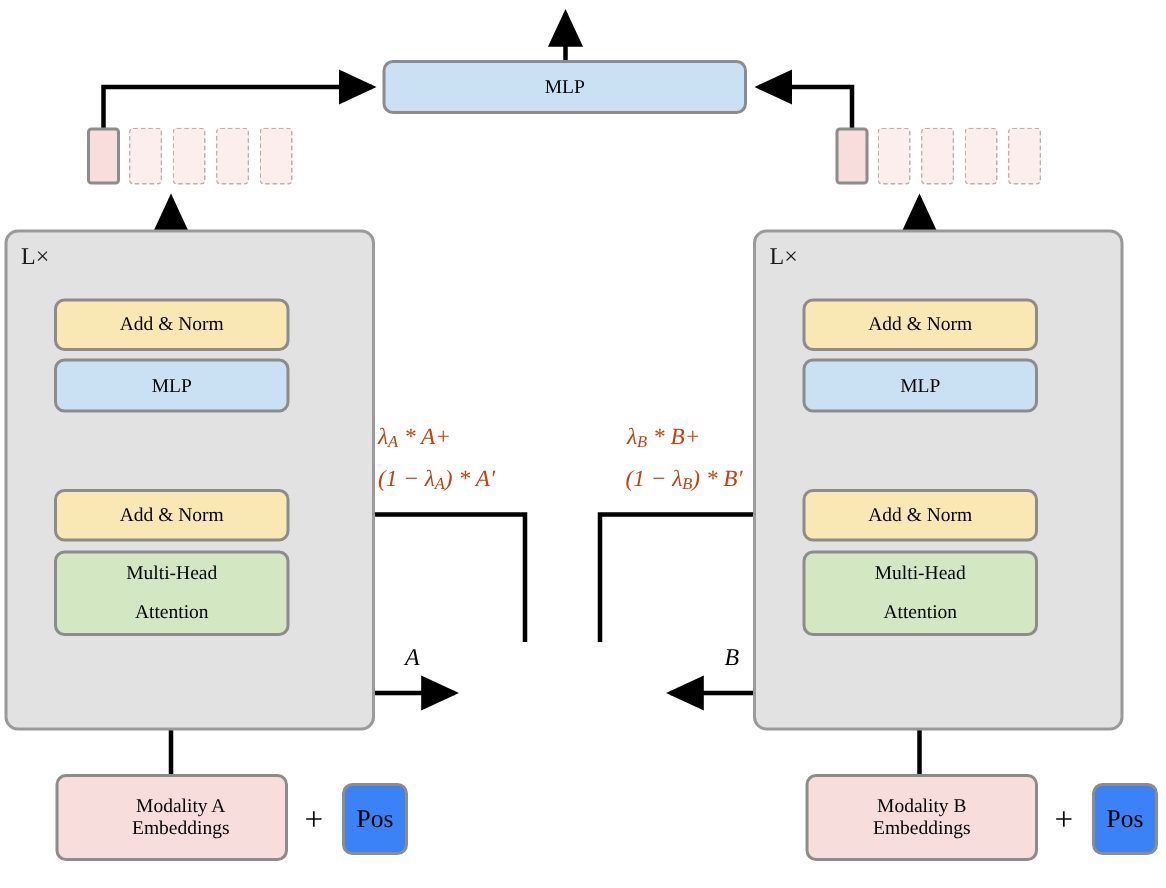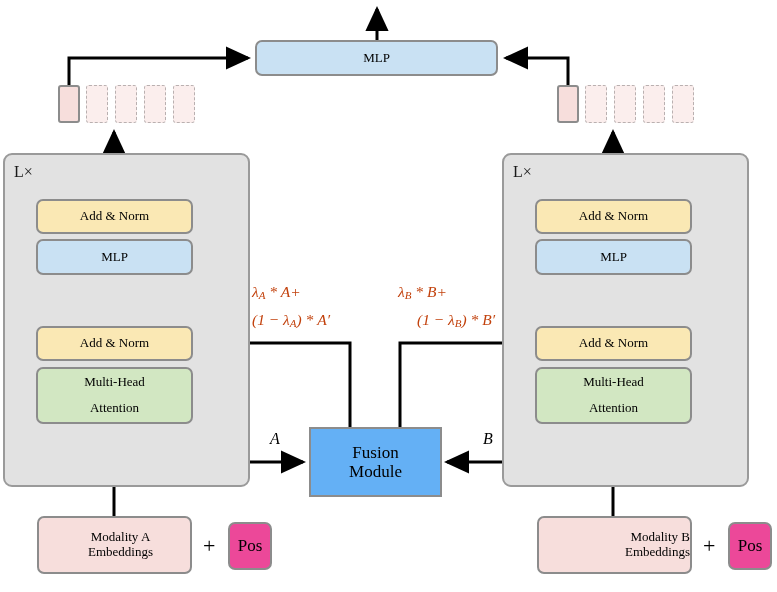--- a/index.html
+++ b/index.html
@@ -30,21 +30,21 @@
     background:#e2e2e2;
     border:2.5px solid #9a9a9a;
     border-radius:9px;
   }
   .lx { position:absolute; font-size:16px; color:#1a1a1a; }
 
   .addnorm { background:#fae8b4; }
   .mlp     { background:#c9e1f3; }
   .mha     { background:#d2e7c2;gap:11px; }
   .embed   { background:#f7dedc; }
-  .pos     { background:#ec4899; font-size:17px; }
+  .pos     { background:#3b82f6; font-size:17px; }
   .fusion  {
     background:#64b0f5;
     border:2.5px solid #8c8c8c;
     border-radius:0px;
     font-size:17px;
   }
   .token {
     position:absolute; box-sizing:border-box;
     background:#f7dedc;
     border:2.5px solid #8c8c8c;
@@ -159,52 +159,48 @@
 
   <div class="box addnorm" style="left:535px; top:326px; width:157px; height:35px;">
     <span>Add &amp; Norm</span>
   </div>
 
   <div class="box mha" style="left:535px; top:367px; width:157px; height:57px; flex-direction:column;">
     <span>Multi-Head</span>
     <span>Attention</span>
   </div>
 
-  <div class="box fusion" style="left:309px; top:427px; width:133px; height:70px; flex-direction:column;">
-    <span>Fusion</span>
-    <span>Module</span>
-  </div>
 
   <div class="axlabel" style="left:270px; top:430px;">A</div>
   <div class="axlabel" style="left:483px; top:430px;">B</div>
 
   <div class="mlabel" style="left:252px; top:283px;">
     <i>λ</i><span class="sub">A</span><i> * A+</i>
   </div>
   <div class="mlabel" style="left:252px; top:311px;">
     <i>(1 − λ</i><span class="sub">A</span><i>) * A′</i>
   </div>
 
-  <div class="mlabel" style="left:398px; top:283px;">
+  <div class="mlabel" style="left:418px; top:283px;">
     <i>λ</i><span class="sub">B</span><i> * B+</i>
   </div>
   <div class="mlabel" style="left:417px; top:311px;">
     <i>(1 − λ</i><span class="sub">B</span><i>) * B′</i>
   </div>
 
   <div class="box embed" style="left:37px; top:516px; width:155px; height:58px; flex-direction:column;padding-left:12px;">
     <span>Modality A</span>
     <span>Embeddings</span>
   </div>
   <div class="plus" style="left:203px; top:533px;">+</div>
   <div class="box pos" style="left:228px; top:522px; width:44px; height:48px;">
     <span>Pos</span>
   </div>
 
-  <div class="box embed" style="left:537px; top:516px; width:155px; height:58px; flex-direction:column;align-items:flex-end;">
+  <div class="box embed" style="left:537px; top:516px; width:155px; height:58px; flex-direction:column;">
     <span>Modality B</span>
     <span>Embeddings</span>
   </div>
   <div class="plus" style="left:703px; top:533px;">+</div>
   <div class="box pos" style="left:728px; top:522px; width:44px; height:48px;">
     <span>Pos</span>
   </div>
 
 </div>
 

